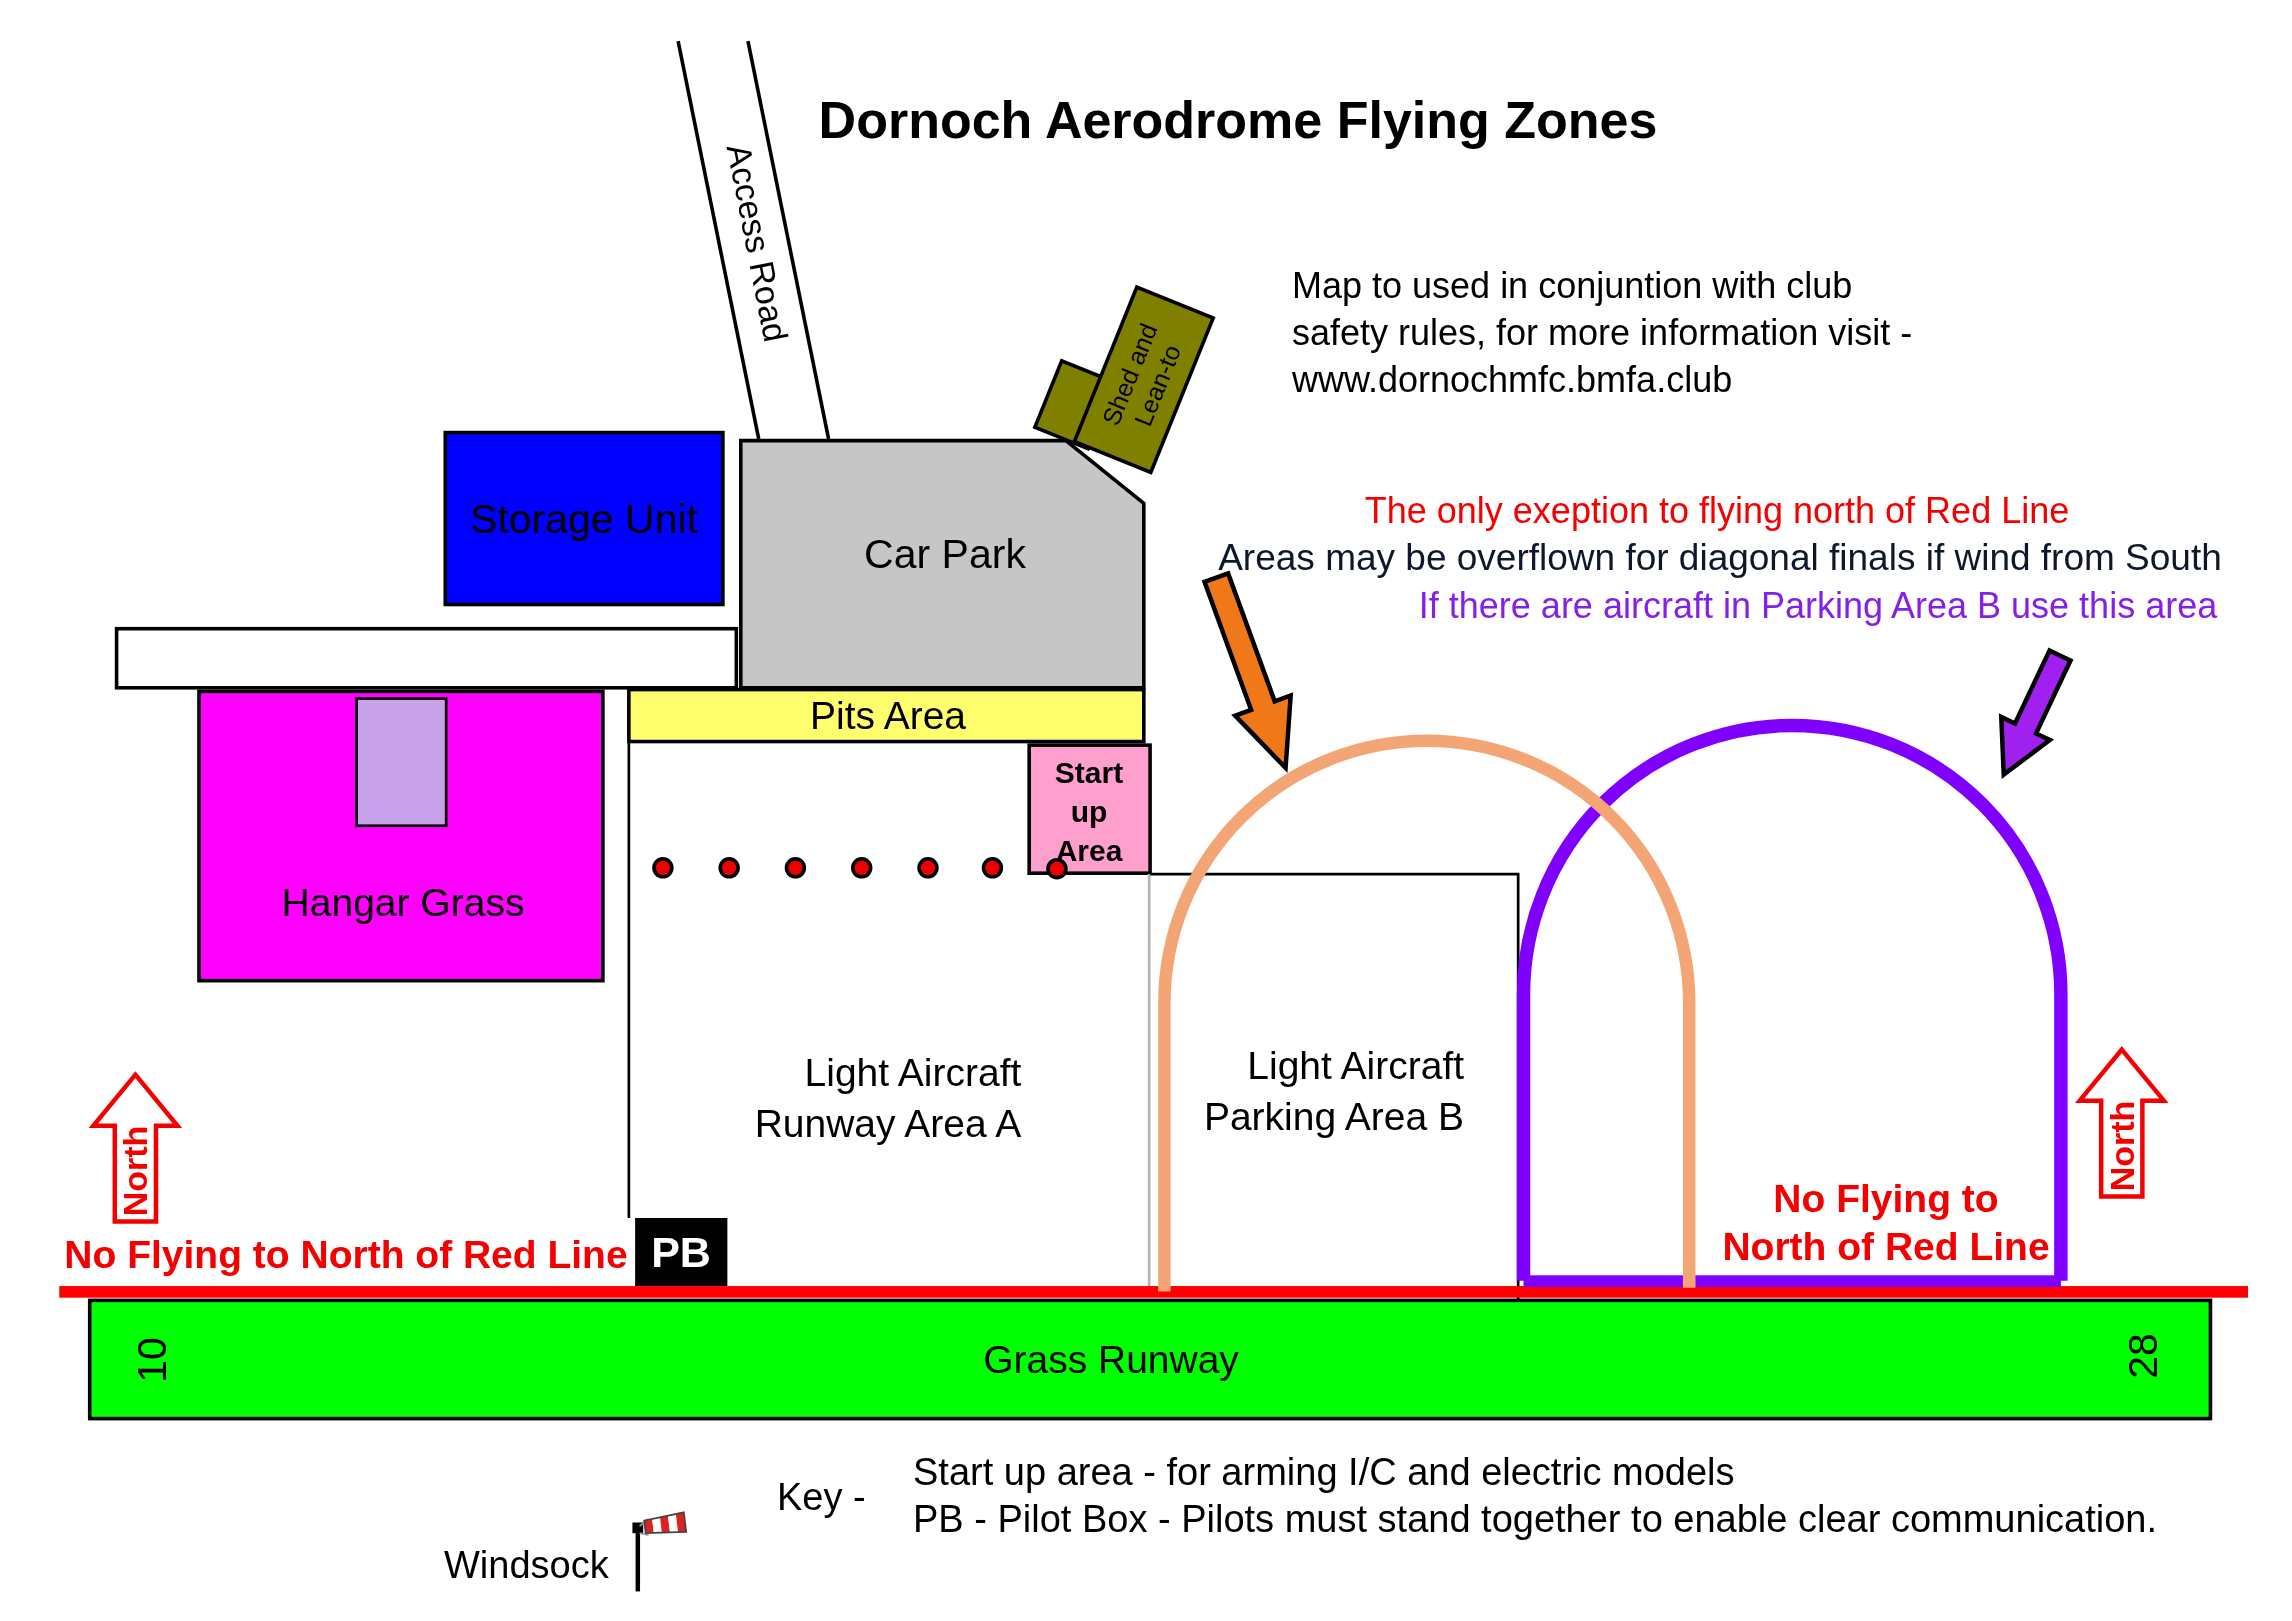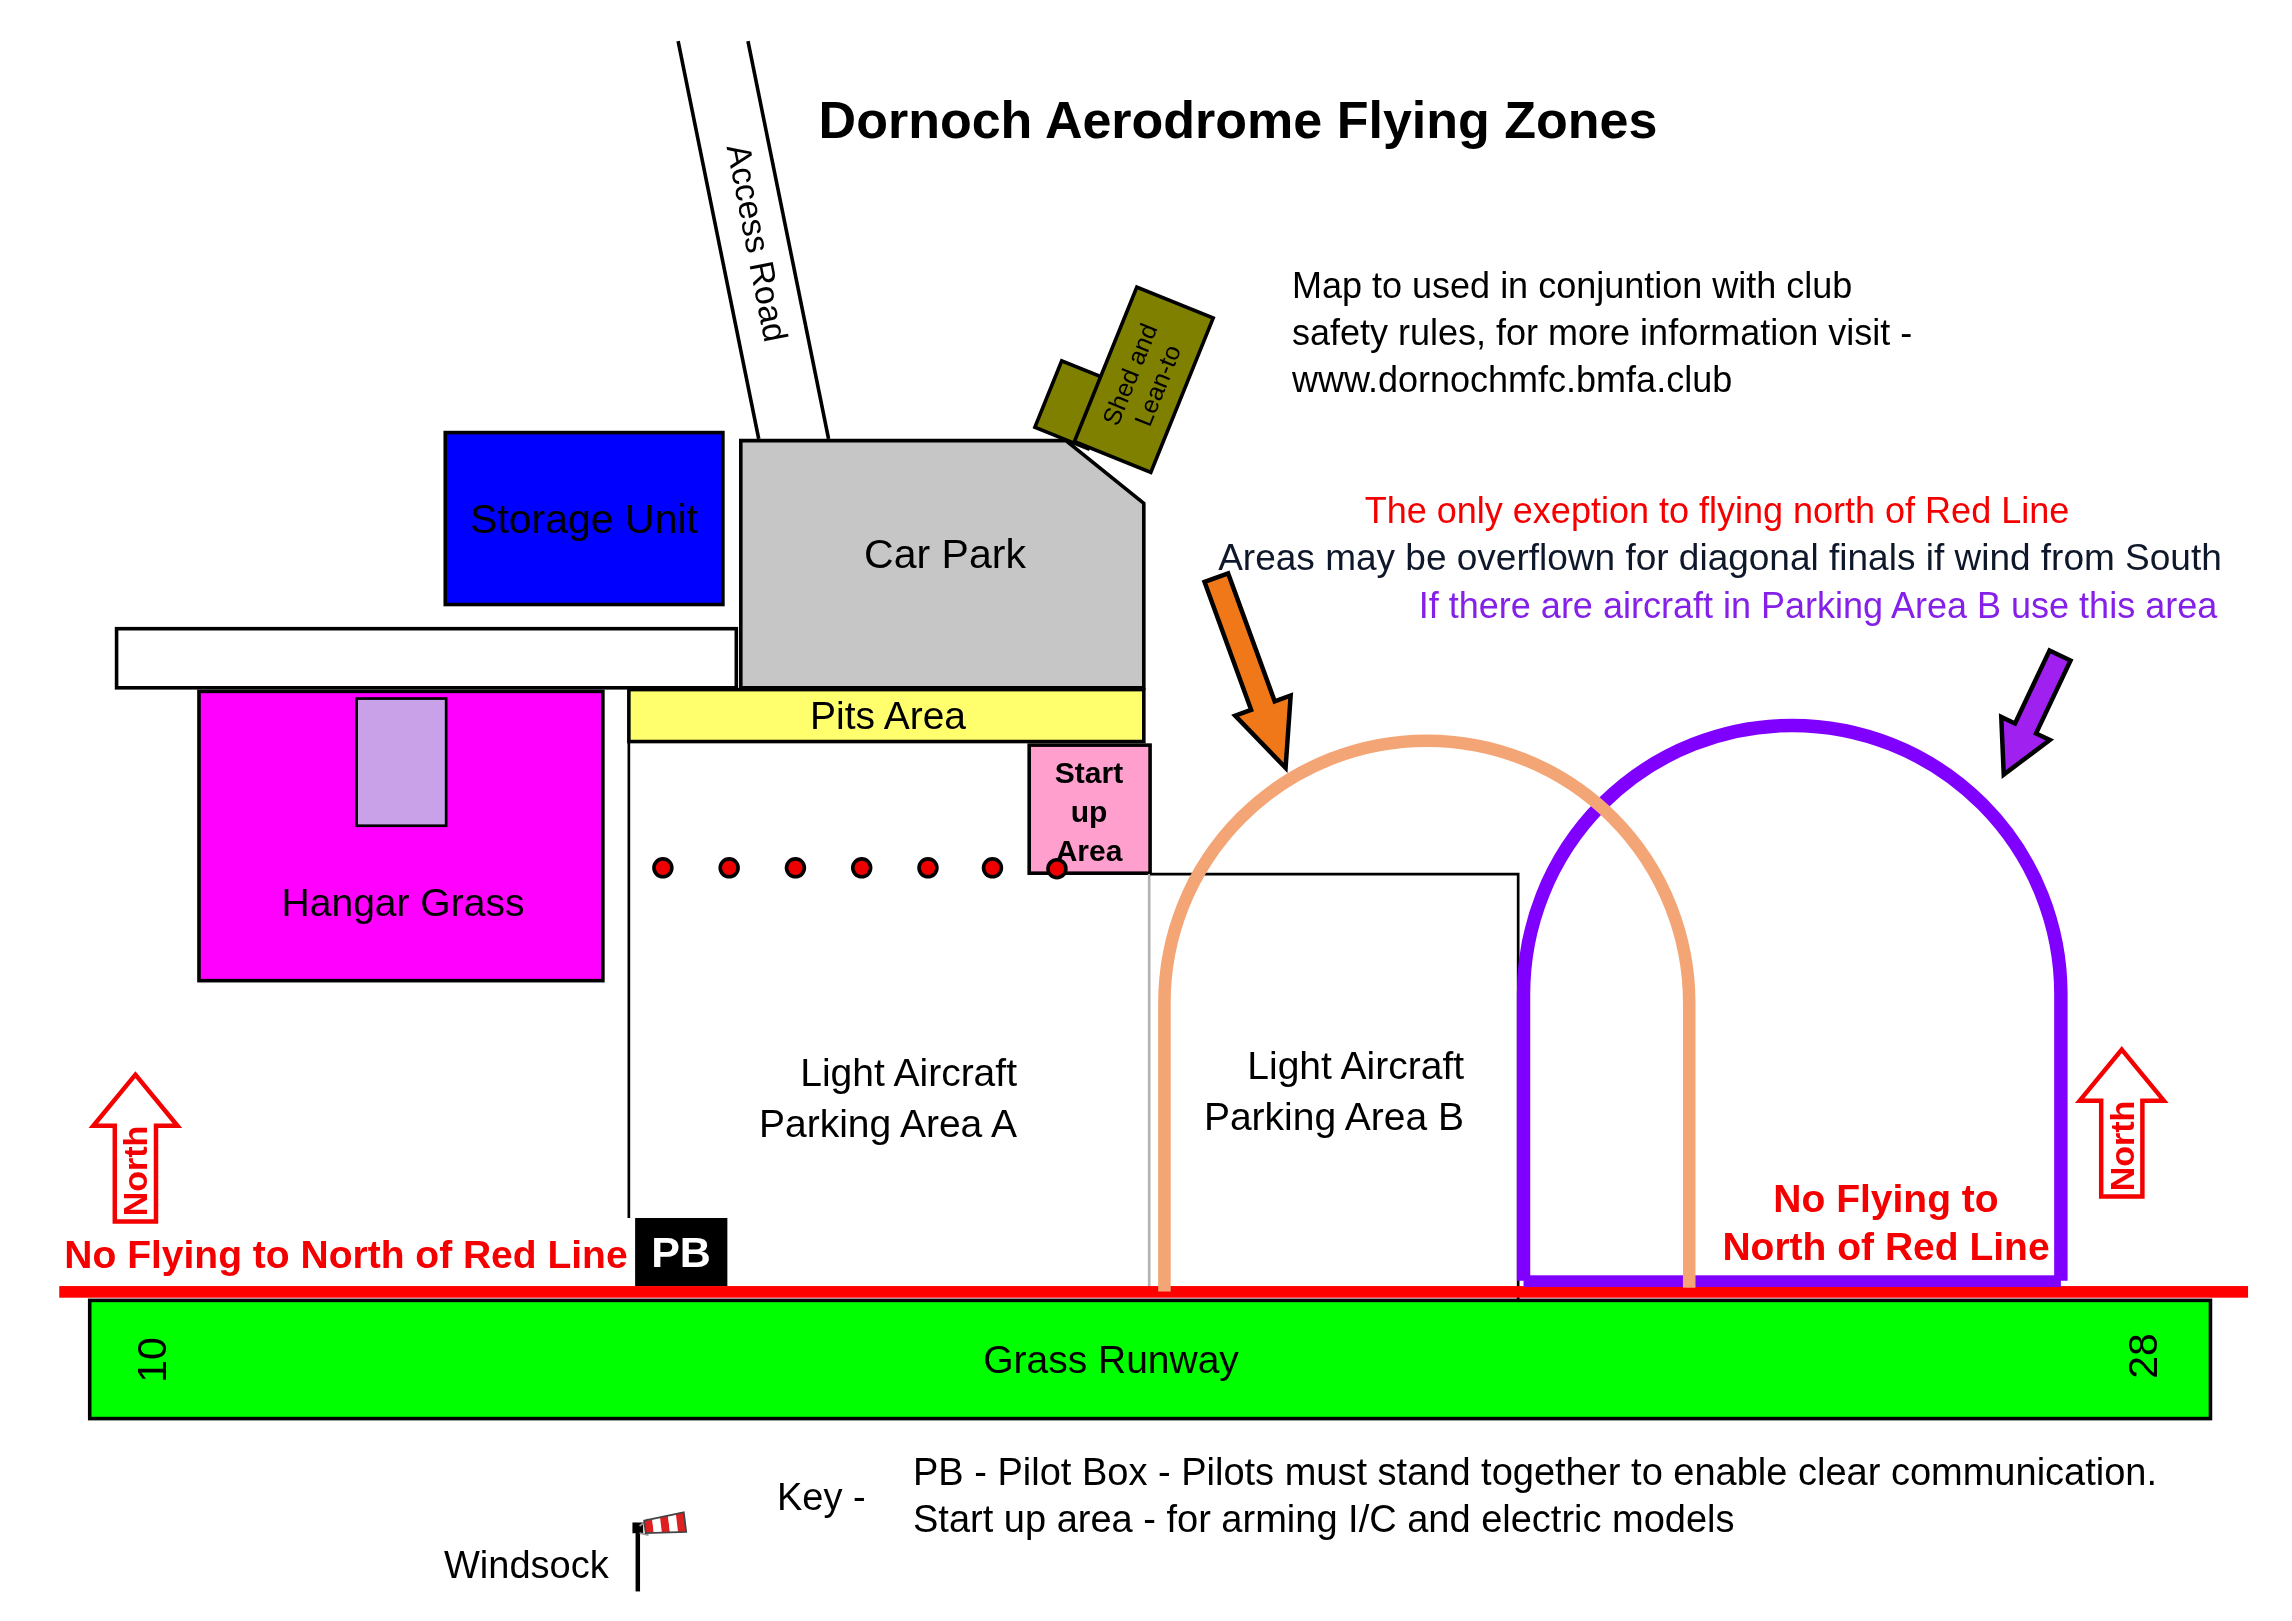--- a/index.html
+++ b/index.html
@@ -157,21 +157,21 @@
   <div class="lbl ctr startup-label" style="left:1089px;top:811px;">
     <span>Start</span>
     <span>up</span>
     <span>Area</span>
   </div>
 
   <div class="lbl ctr zone-label-sm" style="left:403px;top:903px;">Hangar Grass</div>
 
   <div class="lbl ctr two-line" style="left:888px;top:1098px;">
     <span>Light Aircraft</span>
-    <span>Parking Area A</span>
+    <span>Runway Area A</span>
   </div>
 
   <div class="lbl ctr two-line" style="left:1334px;top:1091px;">
     <span>Light Aircraft</span>
     <span>Parking Area B</span>
   </div>
 
   <div class="lbl ctr pb-lbl" style="left:681px;top:1252px;">PB</div>
 
   <div class="lbl ctr warn" style="left:346px;top:1255px;">No Flying to North of Red Line</div>
@@ -183,20 +183,20 @@
 
   <div class="lbl north-lbl" style="left:135px;top:1171px;">North</div>
   <div class="lbl north-lbl" style="left:2122px;top:1146px;">North</div>
 
   <div class="lbl ctr rwy-lbl" style="left:1111px;top:1360px;">Grass Runway</div>
   <div class="lbl rwy-num" style="left:152px;top:1360px;">10</div>
   <div class="lbl rwy-num" style="left:2143px;top:1356px;">28</div>
 
   <div class="lbl key-txt" style="left:777px;top:1474px;">Key -</div>
   <div class="lbl key-txt" style="left:913px;top:1449px;">
+    <span>Start up area - for arming I/C and electric models</span>
     <span>PB - Pilot Box - Pilots must stand together to enable clear communication.</span>
-    <span>Start up area - for arming I/C and electric models</span>
   </div>
 
   <div class="lbl key-txt" style="left:444px;top:1542px;">Windsock</div>
 
 </div>
 
 
 </body></html>

